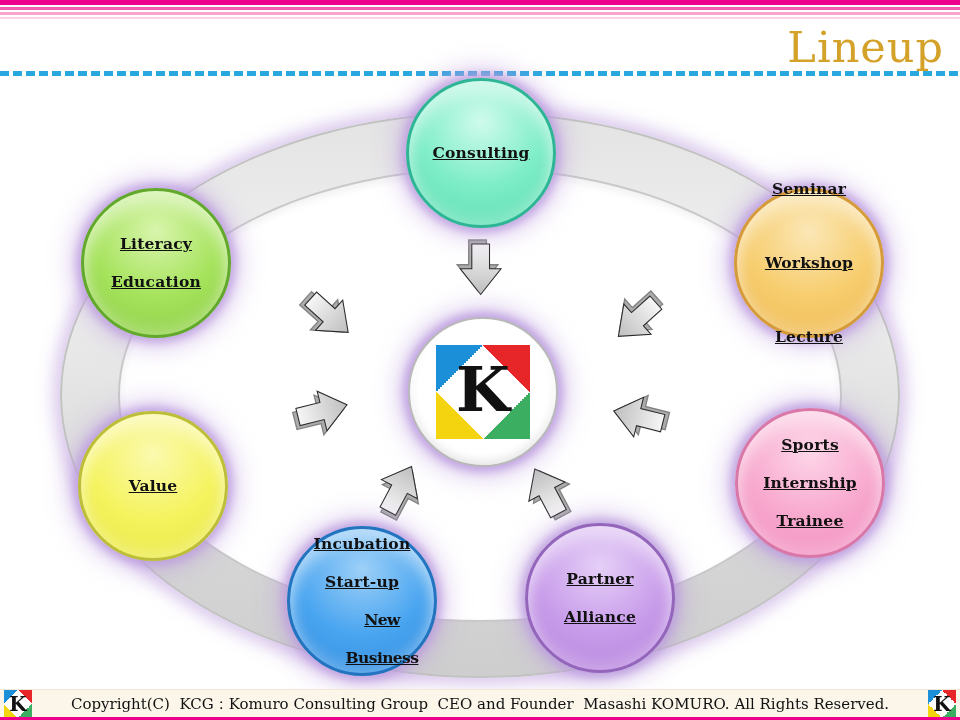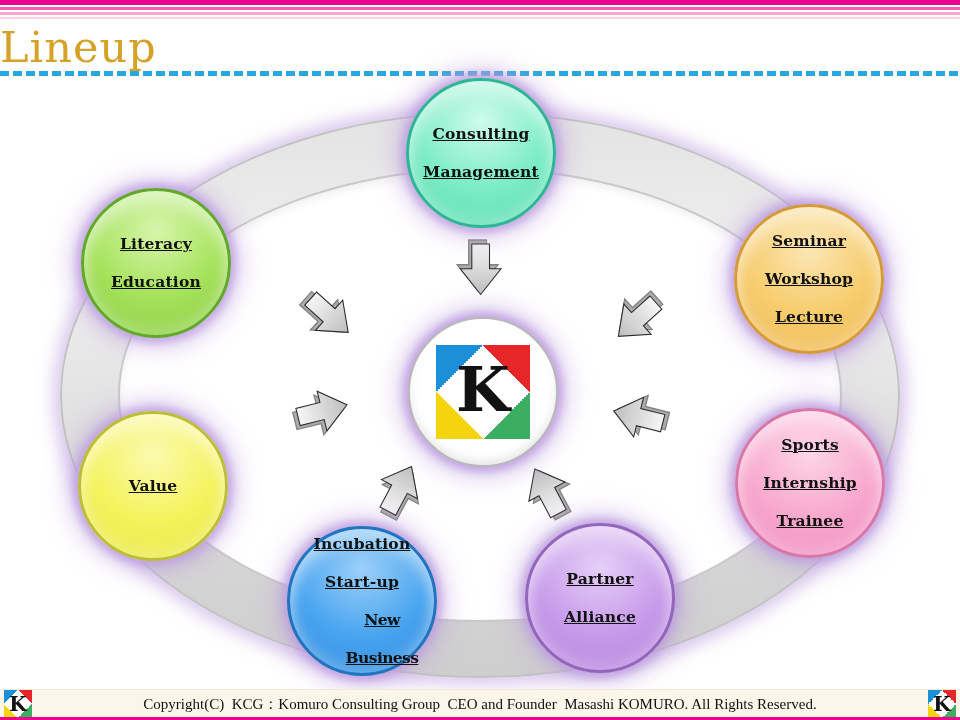--- a/index.html
+++ b/index.html
@@ -12,21 +12,21 @@
     position:absolute;left:0;top:0;width:960px;height:20px;
     background:linear-gradient(180deg,
       #EC008C 0,#EC008C 5px,#fff 5px,#fff 7px,
       #F160B0 7px,#F160B0 10px,#fff 10px,#fff 12px,
       #F8A6CF 12px,#F8A6CF 15px,#fff 15px,#fff 17px,
       #FBD3E7 17px,#FBD3E7 19px,#fff 19px,#fff 20px);
   }
   
   .title{
     position:absolute;left:0;top:22px;width:944px;margin:0;
-    text-align:left;font-size:43px;font-weight:500;color:#D4A129;letter-spacing:1px;
+    text-align:right;font-size:43px;font-weight:500;color:#D4A129;letter-spacing:1px;
   }
   .dashed-divider{
     position:absolute;left:0;top:71px;width:960px;height:5px;
     background:repeating-linear-gradient(90deg,#29A8E0 0,#29A8E0 9px,transparent 9px,transparent 13px);
   }
   
   .ring-outer{
     position:absolute;left:60px;top:112px;width:836px;height:562px;border-radius:50%;
     border:2px solid #C2C2C2;
     background:linear-gradient(180deg,#E3E3E3 0%,#F0F0F0 28%,#D8D8D8 70%,#CECECE 100%);
@@ -76,40 +76,40 @@
     line-height:38px;letter-spacing:0.2px;
     box-shadow:0 0 9px 5px rgba(188,156,223,0.80),0 0 22px 13px rgba(188,156,223,0.38),
                inset 0 12px 16px rgba(255,255,255,0.55),inset 0 -8px 14px rgba(255,255,255,0.22);
     text-decoration:underline;
   }
   .node span{display:block;}
   .node-consulting{left:406px;top:78px;border:3px solid #2FB596;
     background:radial-gradient(circle at 50% 28%,#CFFBEC 0%,#7DEDC7 52%,#5BDCB0 95%);}
   .node-literacy{left:81px;top:188px;border:3px solid #63A82E;
     background:radial-gradient(circle at 50% 28%,#D8F5AC 0%,#A6E35C 52%,#8ACC43 95%);text-align:right;}
-  .node-seminar{left:734px;top:204px;border:3px solid #D49A3C;
-    background:radial-gradient(circle at 50% 28%,#FBE7B6 0%,#F7CD6E 52%,#EEB851 95%);}
+  .node-seminar{left:734px;top:188px;border:3px solid #D49A3C;
+    background:radial-gradient(circle at 50% 28%,#FBE7B6 0%,#F7CD6E 52%,#EEB851 95%);gap:36px;}
   .node-marketing{left:78px;top:411px;border:3px solid #BDBD3C;
     background:radial-gradient(circle at 50% 28%,#FBFAAF 0%,#F5F35E 52%,#E9E744 95%);}
   .node-sports{left:735px;top:408px;border:3px solid #D878A9;
     background:radial-gradient(circle at 50% 28%,#FDD6E9 0%,#F8A9CE 52%,#F18CBE 95%);}
   .node-incubation{left:287px;top:526px;border:3px solid #2373BE;
     background:radial-gradient(circle at 50% 28%,#9DD0F8 0%,#4AA5F0 52%,#2F8BDE 95%);}
   .node-partner{left:525px;top:523px;border:3px solid #9365BB;
     background:radial-gradient(circle at 50% 28%,#E5CFF7 0%,#C89CEA 52%,#B583DC 95%);text-align:right;}
   .node-incubation .squeeze{letter-spacing:-0.6px;margin-left:40px;}
   
   .footer{
     position:absolute;left:0;top:689px;width:960px;height:28px;background:#FBF6E9;
     border-top:1px solid #EFE8D6;
     display:flex;align-items:center;
   }
   .footer-text{
     position:absolute;left:0;width:960px;text-align:center;
-    font-size:15px;color:#111;white-space:pre;font-family:Liberation Serif, serif;
+    font-size:15px;color:#111;white-space:pre;
   }
   .footer .klogo-left{position:absolute;left:4px;top:0px;}
   .footer .klogo-right{position:absolute;right:4px;top:0px;}
   .bottom-bar{position:absolute;left:0;top:717px;width:960px;height:3px;background:#EC008C;}
 </style>
 </head>
 <body>
 
 <div class="slide">
 
@@ -159,21 +159,20 @@
       </svg>
 
     <div class="center-circle">
       <div class="klogo klogo-lg">
         <span class="kletter">K</span>
       </div>
     </div>
 
     <div class="node node-consulting">
       <span>Consulting</span>
-      <span>Management</span>
     </div>
 
     <div class="node node-literacy">
       <span>Literacy</span>
       <span>Education</span>
     </div>
 
     <div class="node node-seminar">
       <span>Seminar</span>
       <span>Workshop</span>

